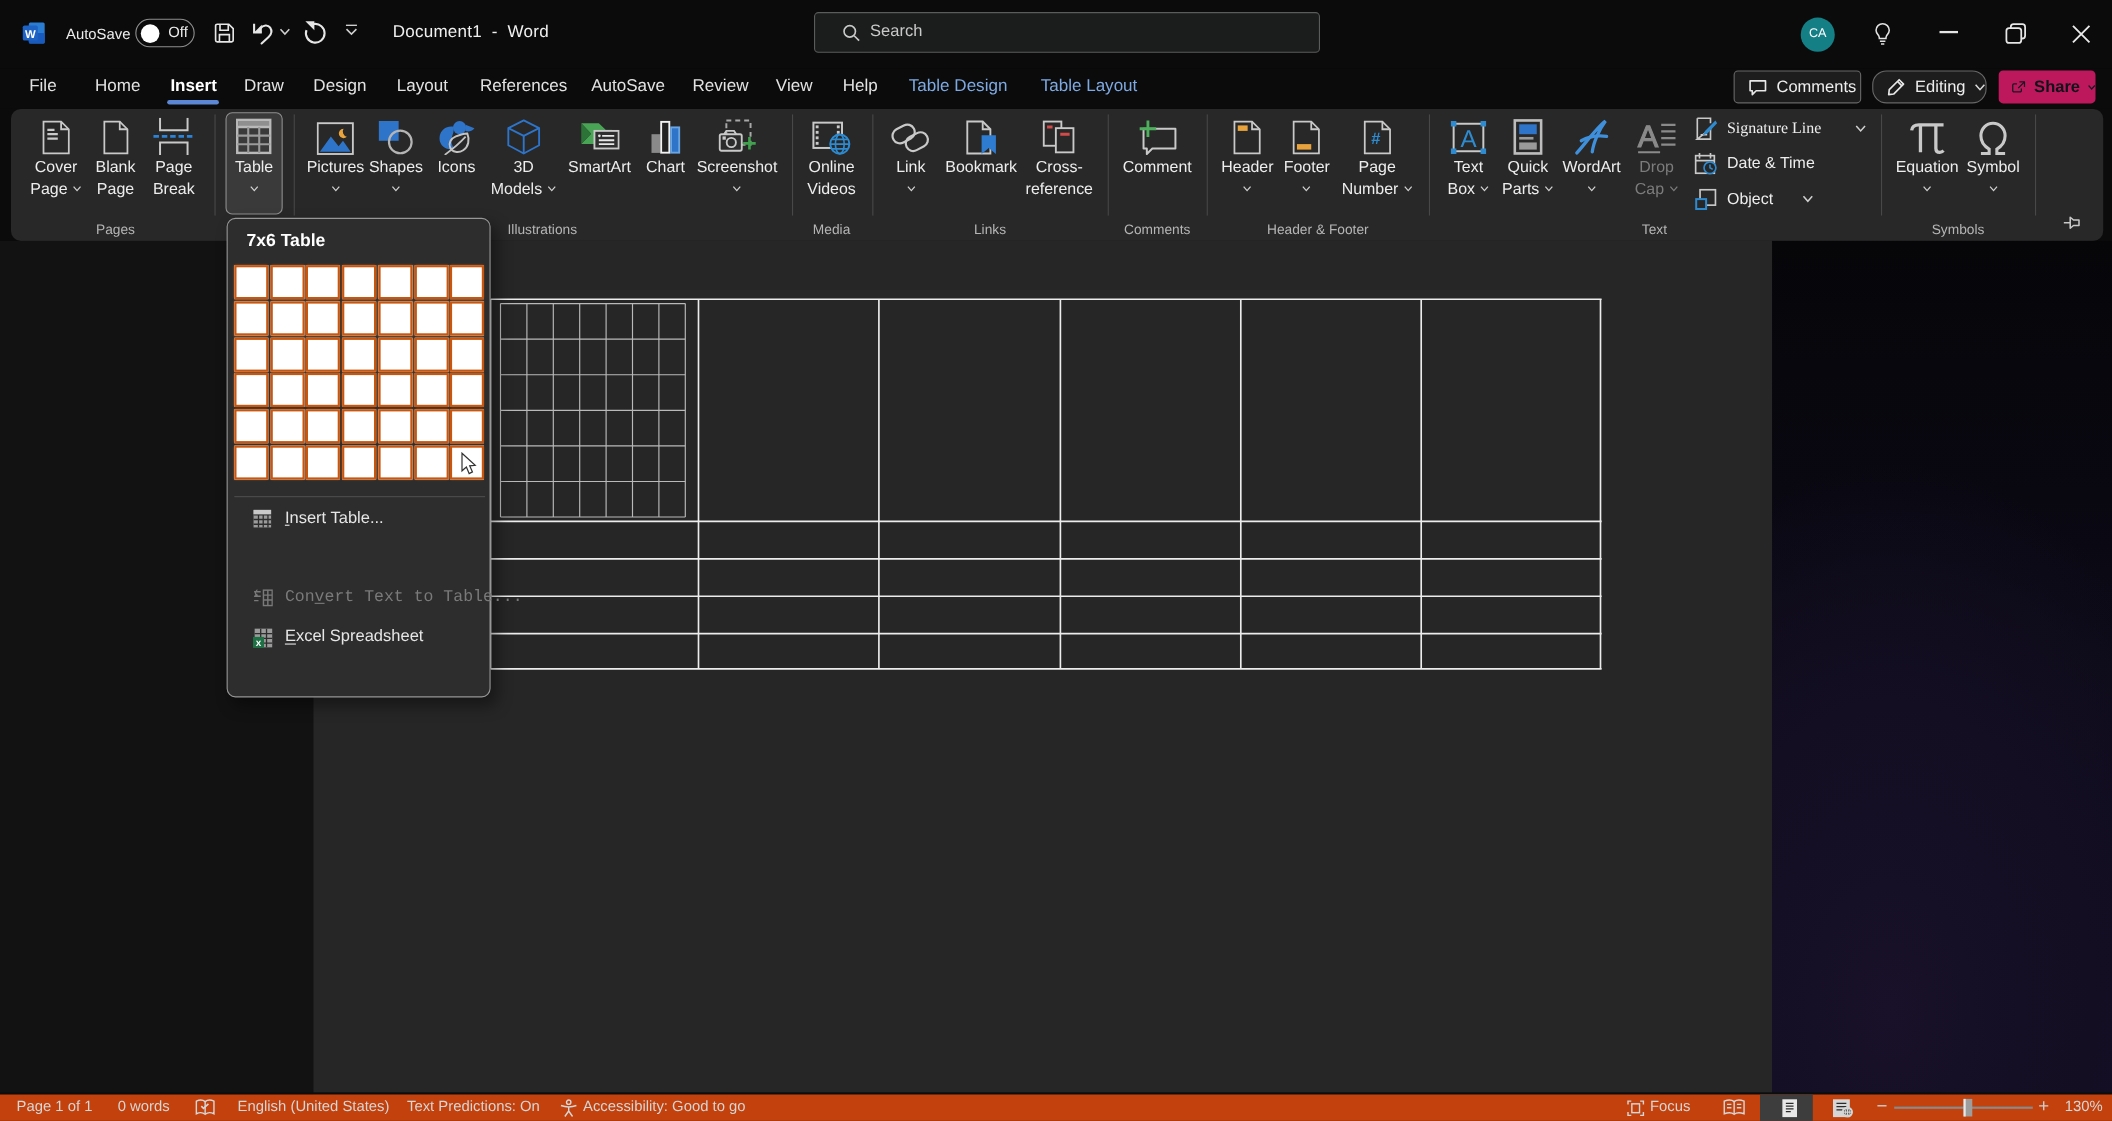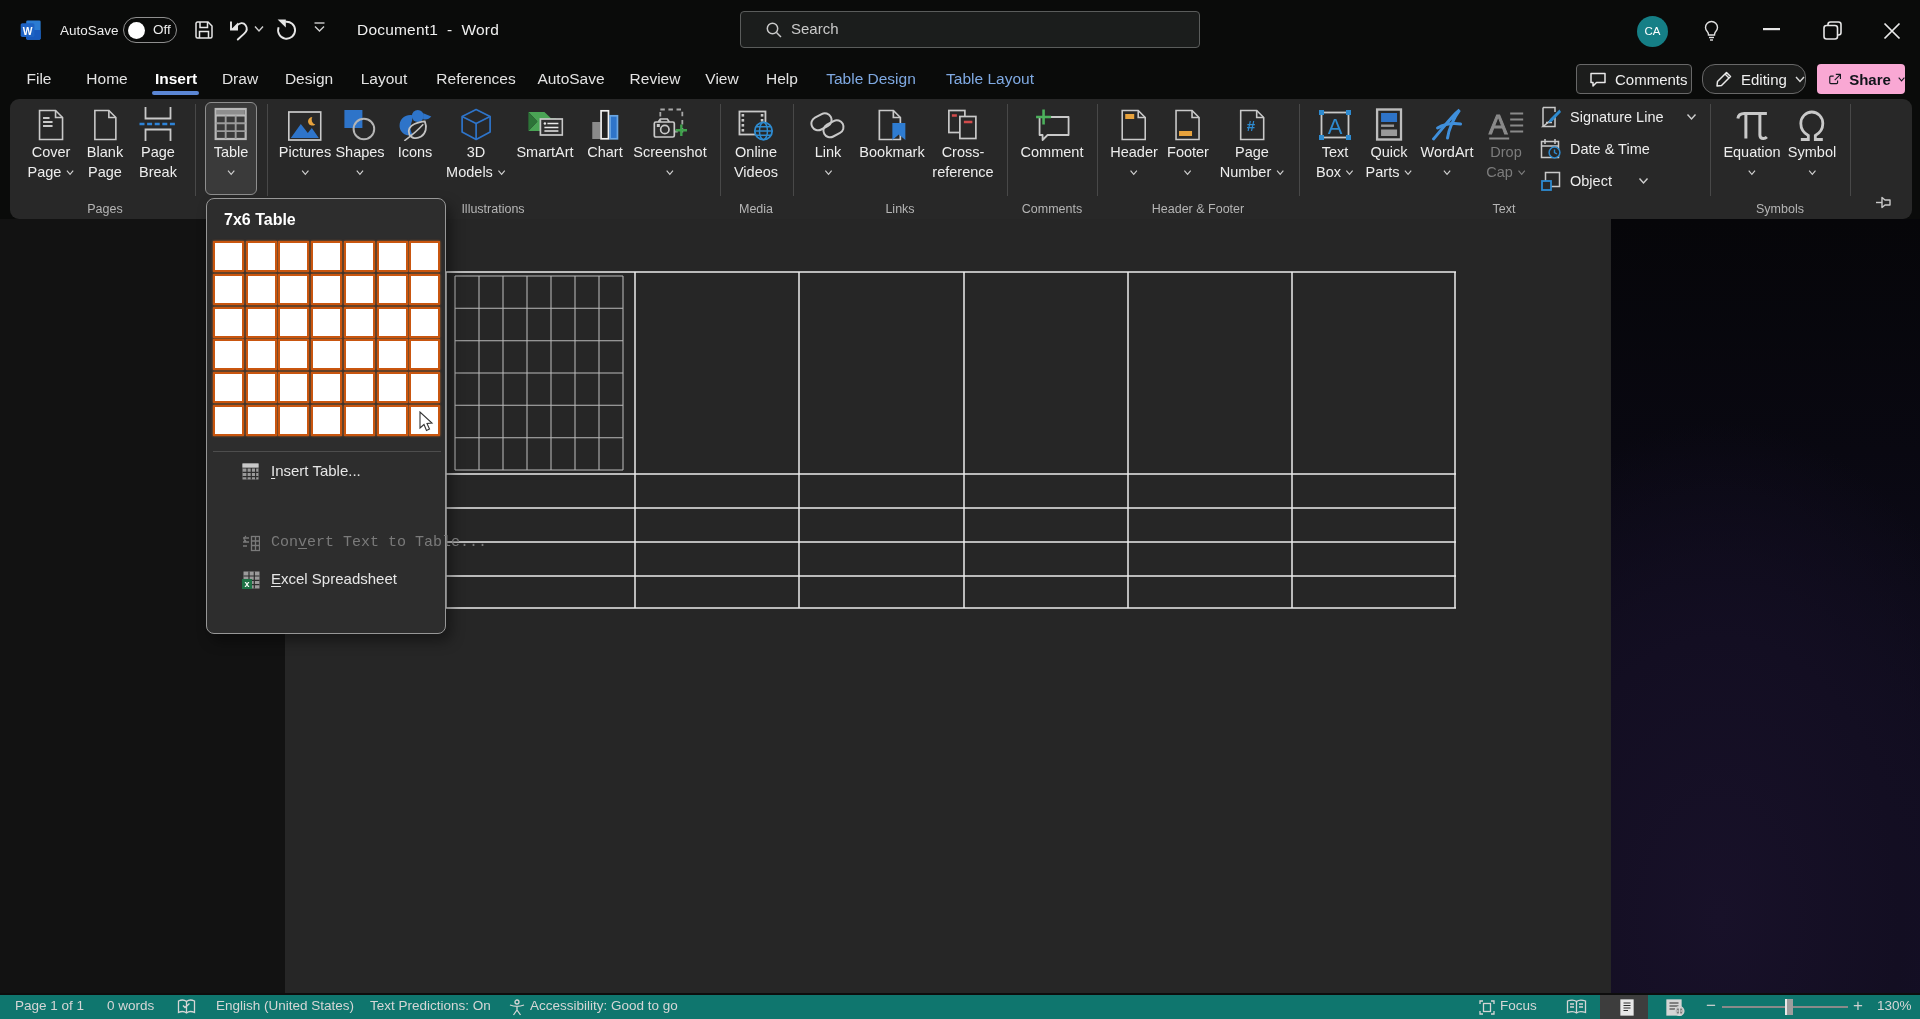--- a/index.html
+++ b/index.html
@@ -45,28 +45,28 @@
   #page { position:absolute; left:285px; top:0; width:1326px; height:776px; background:#262626; }
   #rightbg { position:absolute; left:1611px; top:0; width:309px; height:776px;
      background:radial-gradient(130% 80% at 35% 90%, #181129 0%, #130e22 45%, rgba(11,10,18,0) 80%), linear-gradient(180deg, #060609 0%, #090811 30%, #0f0c1d 65%, #15102b 100%); }
 
   
   #menu { position:absolute; left:206px; top:198px; width:240px; height:436px; background:#2d2d2d; border:1.5px solid #979797; border-radius:8px; box-shadow:5px 7px 14px rgba(0,0,0,.4); }
   #menu-title { position:absolute; left:17px; top:12px; font-size:16px; font-weight:bold; color:#fff; }
   #mgrid { position:absolute; left:0; top:0; }
   .mcell { position:absolute; width:31px; height:31px; background:#fff; border:2px solid #c9560f; box-shadow:0 0 2px rgba(225,115,35,.85); }
   #msep { position:absolute; left:6px; top:252px; width:228px; height:1px; background:#4d4d4d; }
-  .mitem { position:absolute; left:16px; width:289px; height:36px; }
+  .mitem { position:absolute; left:4px; width:289px; height:36px; }
   .mitem .mic { position:absolute; left:19px; top:9px; }
   .mitem .mtx { position:absolute; left:48px; top:8px; font-size:15px; color:#e6e6e6; }
   .mitem.dis .mtx { color:#7a7a7a;font-family:Liberation Mono, monospace; }
   .u { text-decoration:underline; text-underline-offset:2px; }
 
   
-  #statusbar { position:absolute; left:0; top:995px; width:1920px; height:24px; background:#0f766e; font-size:13.5px; color:#d6d6d6; }
+  #statusbar { position:absolute; left:0; top:995px; width:1920px; height:24px; background:#c2410c; font-size:13.5px; color:#d6d6d6; }
   #statusbar .sitem { position:absolute; top:3px; white-space:nowrap; }
 </style>
 </head>
 <body>
 
 <div id="titlebar">
   <svg id="tt-logo" viewBox="0 0 32 32">
     <rect x="9" y="2" width="21" height="28" rx="2" fill="#2b7cd3"></rect>
     <rect x="9" y="16" width="21" height="14" rx="2" fill="#185abd"></rect>
     <rect x="1" y="6" width="20" height="20" rx="2.5" fill="#1e63c4"></rect>
@@ -147,21 +147,21 @@
   <div class="pillbtn" style="left:1702px;width:104px;padding-left:12px;border-radius:13px;">
     <svg width="18" height="18" viewBox="0 0 18 18" fill="none" stroke="#e8e8e8" stroke-width="1.5">
       <path d="M11.5 2.5 L15.5 6.5 L6.5 15.5 L2 16 L2.5 11.5 Z" stroke-linejoin="round"></path>
       <path d="M10 4 L14 8"></path>
     </svg>
     <span style="margin-left:8px">Editing</span>
     <svg style="margin-left:8px" width="10" height="7" viewBox="0 0 10 7" fill="none" stroke="#dadada" stroke-width="1.4">
         <path d="M1 1 L5 5.5 L9 1"></path>
       </svg>
   </div>
-  <div class="pillbtn" style="left:1817px;width:88px;padding-left:11px;background:#f9a8d4;border:none;color:#10131a;">
+  <div class="pillbtn" style="left:1817px;width:88px;padding-left:11px;background:#be185d;border:none;color:#10131a;">
     <svg width="20" height="18" viewBox="0 0 20 18" fill="none" stroke="#141820" stroke-width="1.6">
       <path d="M8 5 H4 A1.5 1.5 0 0 0 2.5 6.5 V14 A1.5 1.5 0 0 0 4 15.5 H12 A1.5 1.5 0 0 0 13.5 14 V11"></path>
       <path d="M11 2.5 H17.5 V9" stroke-linejoin="round"></path>
       <path d="M17.5 2.5 L9.5 10.5"></path>
     </svg>
     <span style="margin-left:7px;font-weight:bold;">Share</span>
     <svg style="margin-left:7px" width="10" height="7" viewBox="0 0 10 7" fill="none" stroke="#141820" stroke-width="1.5">
         <path d="M1 1 L5 5.5 L9 1"></path>
       </svg>
   </div>
@@ -470,21 +470,21 @@
         <svg width="36" height="31" viewBox="0 0 36 31" fill="none" stroke="#8a8a8a">
       <text x="10" y="24" font-size="28" fill="#8a8a8a" text-anchor="middle" font-family="Liberation Sans">A</text>
       <path d="M22 3.5 H35 M22 9.5 H35 M22 15.5 H35 M22 21.5 H35" stroke-width="2"></path>
       <path d="M1 28.5 H21" stroke-width="1.8"></path>
     </svg>
       </div>
     <div class="rlb">Drop<br>Cap <svg class="chev" viewBox="0 0 10 10" fill="none" stroke="#7c7c7c" stroke-width="1.3">
           <path d="M1.5 3 L5 7 L8.5 3"></path>
         </svg></div>
   </div>
-  <div class="srow" style="left:1530px;top:5px;height:26px;">
+  <div class="srow" style="left:1530px;top:5px;height:26px;font-family:Liberation Serif, serif;">
     <svg width="22" height="22" viewBox="0 0 22 22" fill="none">
       <path d="M3 1.5 H15 V6 M15 11 V20.5 H3 Z M3 1.5 V20.5" stroke="#c9c9c9" stroke-width="1.5"></path>
       <path d="M6 16.5 H12" stroke="#c9c9c9" stroke-width="1.5"></path>
       <path d="M19.5 3.5 L10 13 L8 17 L12 15.5 L21 6 Z" fill="#2e8bd0"></path>
     </svg>
     <span>Signature Line</span>
     <svg style="position:absolute;left:146px;top:9px" width="11" height="8" viewBox="0 0 11 8" fill="none" stroke="#d0d0d0" stroke-width="1.4">
         <path d="M1.5 1.5 L5.5 6 L9.5 1.5"></path>
       </svg>
   </div>

